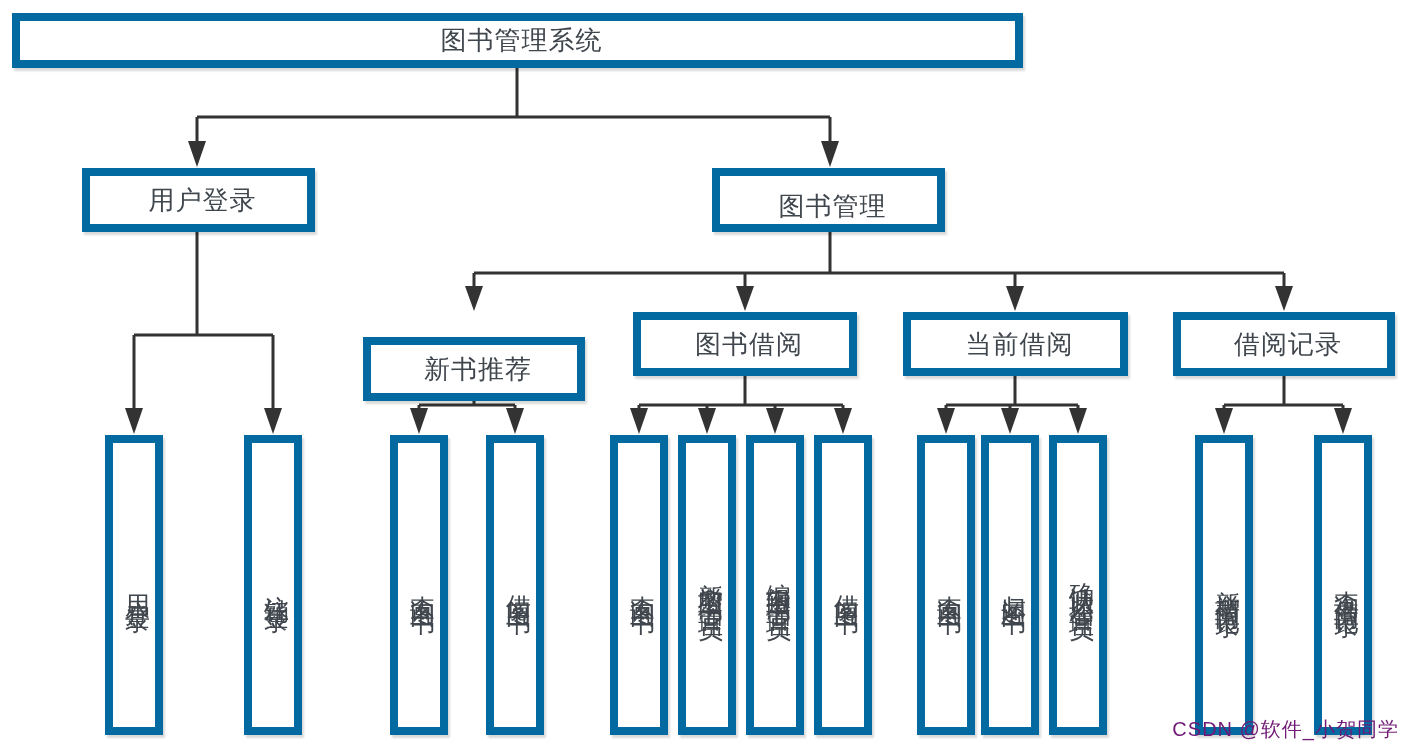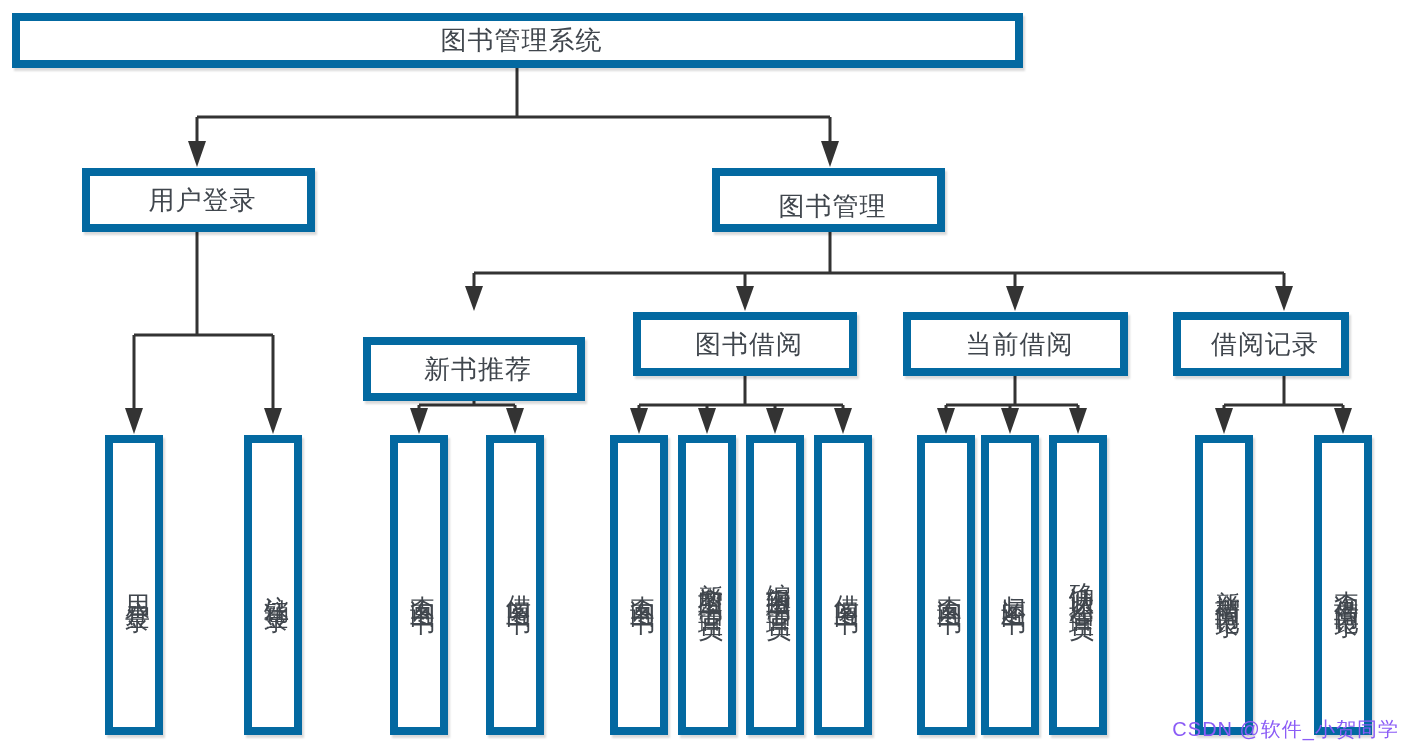--- a/index.html
+++ b/index.html
@@ -35,41 +35,41 @@
     writing-mode: vertical-rl;
     letter-spacing: 5px;
     line-height: 58px;
   }
   .node-root   { left: 12px;  top: 13px;  width: 1011px; height: 55px; }
   .node-l2-a   { left: 82px;  top: 168px; width: 233px;  height: 64px; }
   .node-l2-b   { left: 712px; top: 168px; width: 233px;  height: 64px; align-items: flex-end; }
   .node-l3-a   { left: 363px; top: 312px; width: 222px;  height: 64px; margin-top: 25px; }
   .node-l3-b   { left: 633px; top: 312px; width: 224px;  height: 64px; }
   .node-l3-c   { left: 903px; top: 312px; width: 225px;  height: 64px; }
-  .node-l3-d   { left: 1173px;top: 312px; width: 176px;  height: 64px; }
+  .node-l3-d   { left: 1173px;top: 312px; width: 222px;  height: 64px; }
   .leaf { top: 435px; width: 58px; height: 300px; }
   .leaf-1  { left: 105px; }
   .leaf-2  { left: 244px; }
   .leaf-3  { left: 390px; }
   .leaf-4  { left: 486px; }
   .leaf-5  { left: 610px; }
   .leaf-6  { left: 678px; }
   .leaf-7  { left: 746px; }
   .leaf-8  { left: 814px; }
   .leaf-9  { left: 917px; }
   .leaf-10 { left: 981px; }
   .leaf-11 { left: 1049px; }
   .leaf-12 { left: 1195px; }
   .leaf-13 { left: 1314px; }
   .watermark {
     position: absolute;
     right: 6px;
     bottom: 4px;
     font-size: 20px;
-    color: #8b5cf6;
+    color: #701a75;
     letter-spacing: 1px;
     white-space: nowrap;
     text-align: center;
   }
 </style>
 </head>
 <body>
 
 <div class="canvas">
 

